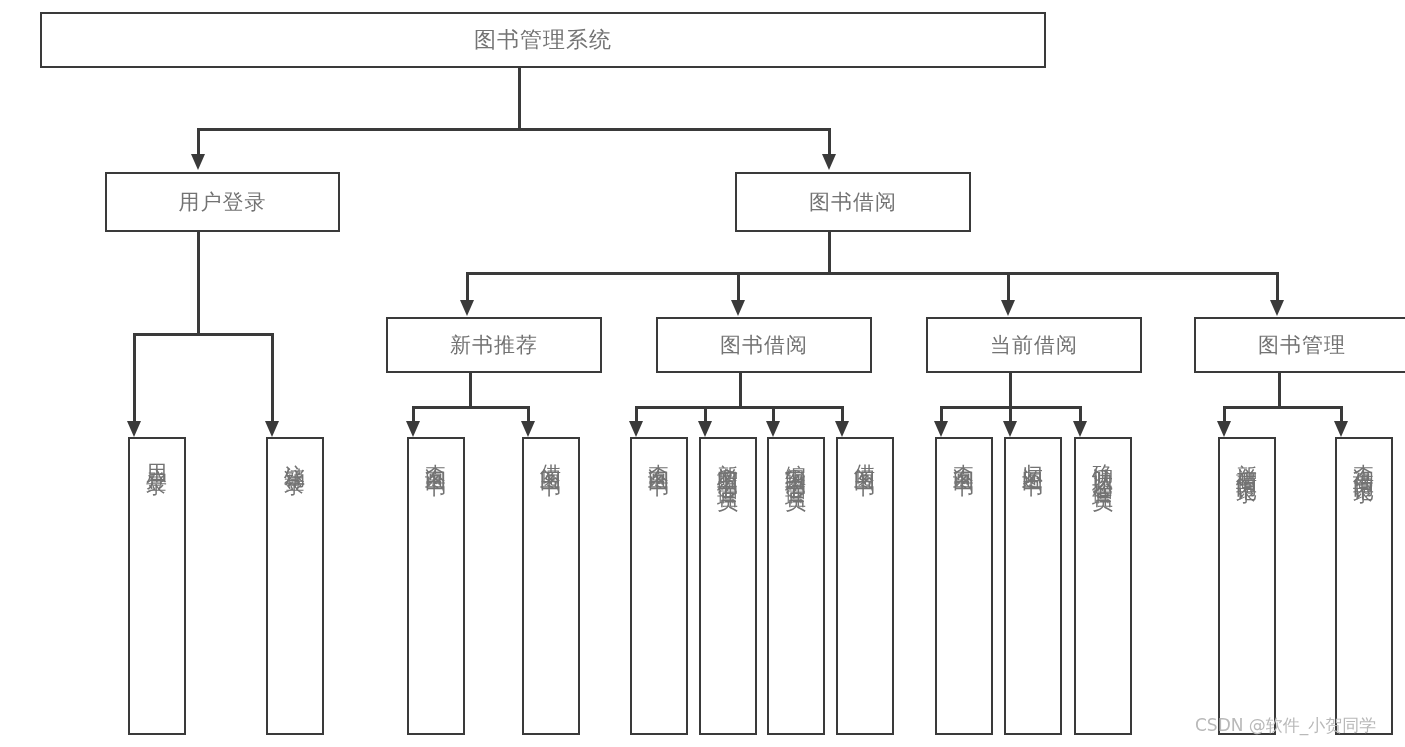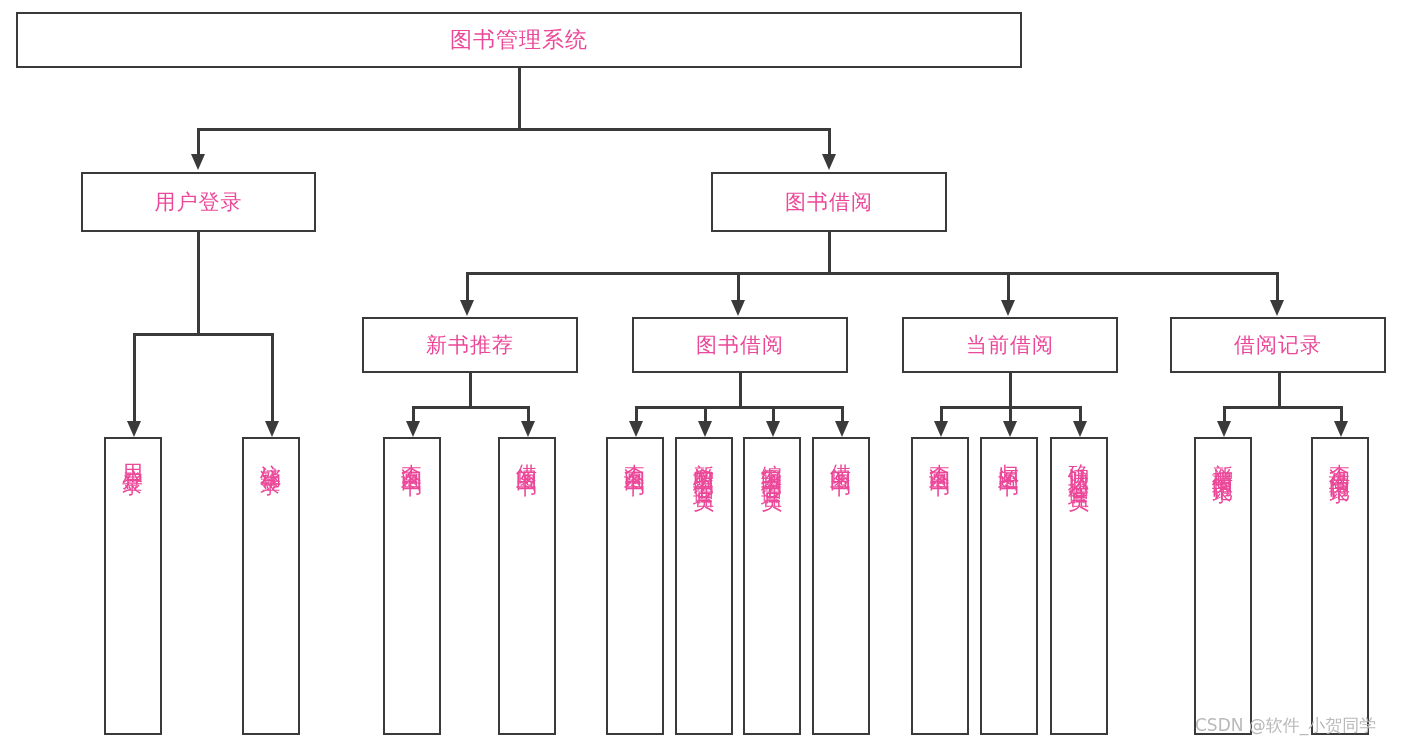--- a/index.html
+++ b/index.html
@@ -17,26 +17,27 @@
     height: 747px;
     background: #ffffff;
     overflow: hidden;
   }
   
   .node {
     position: absolute;
     box-sizing: border-box;
     border: 2.5px solid #3a3a3a;
     background: #ffffff;
-    color: #ec4899;
+    color: #737373;
     display: flex;
     align-items: center;
     justify-content: center;
     text-align: center;
     z-index: 3;
+    margin-left: 24px;
   }
   .node.h {
     font-size: 21px;
     letter-spacing: 1px;
     line-height: 1.2;
   }
   .node.root {
     font-size: 22px;
   }
   
@@ -129,21 +130,21 @@
   <div class="node h" style="left:362px; top:317px; width:216px; height:56px;">
     <span>新书推荐</span>
   </div>
   <div class="node h" style="left:902px; top:317px; width:216px; height:56px;">
     <span>当前借阅</span>
   </div>
   <div class="node h" style="left:632px; top:317px; width:216px; height:56px;">
     <span>图书借阅</span>
   </div>
   <div class="node h" style="left:1170px; top:317px; width:216px; height:56px;">
-    <span>借阅记录</span>
+    <span>图书管理</span>
   </div>
 
   <div class="edge vline" style="left:469px; top:373px; height:35px;"></div>
   <div class="edge hline" style="left:412px; top:406px; width:117px; height:2.5px;"></div>
   <div class="edge vline" style="left:412px; top:406px; height:17px;"></div>
   <div class="arrow" style="left:406px; top:421px;"></div>
   <div class="edge vline" style="left:527px; top:406px; height:17px;"></div>
   <div class="arrow" style="left:521px; top:421px;"></div>
 
   <div class="edge vline" style="left:739px; top:373px; height:35px;"></div>

